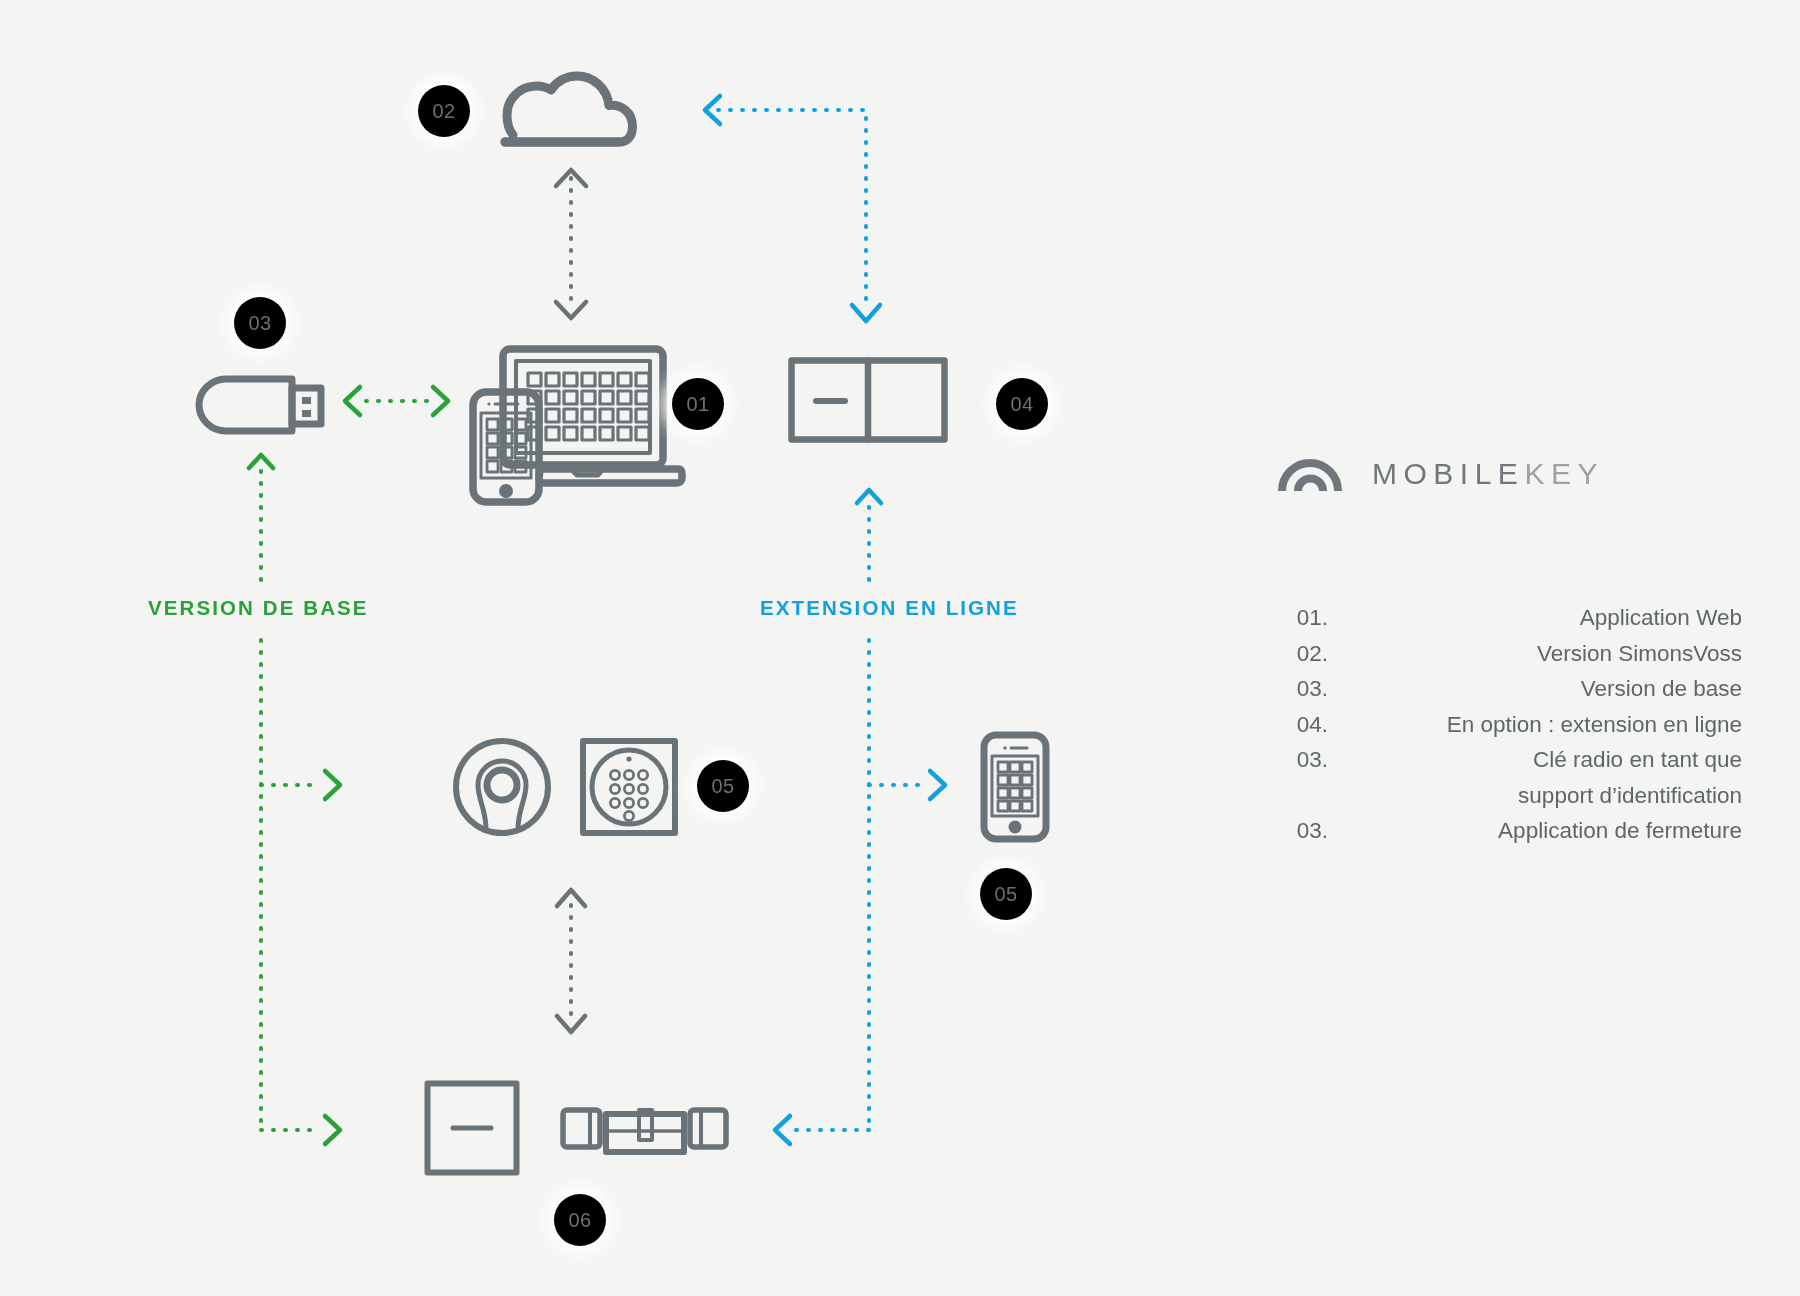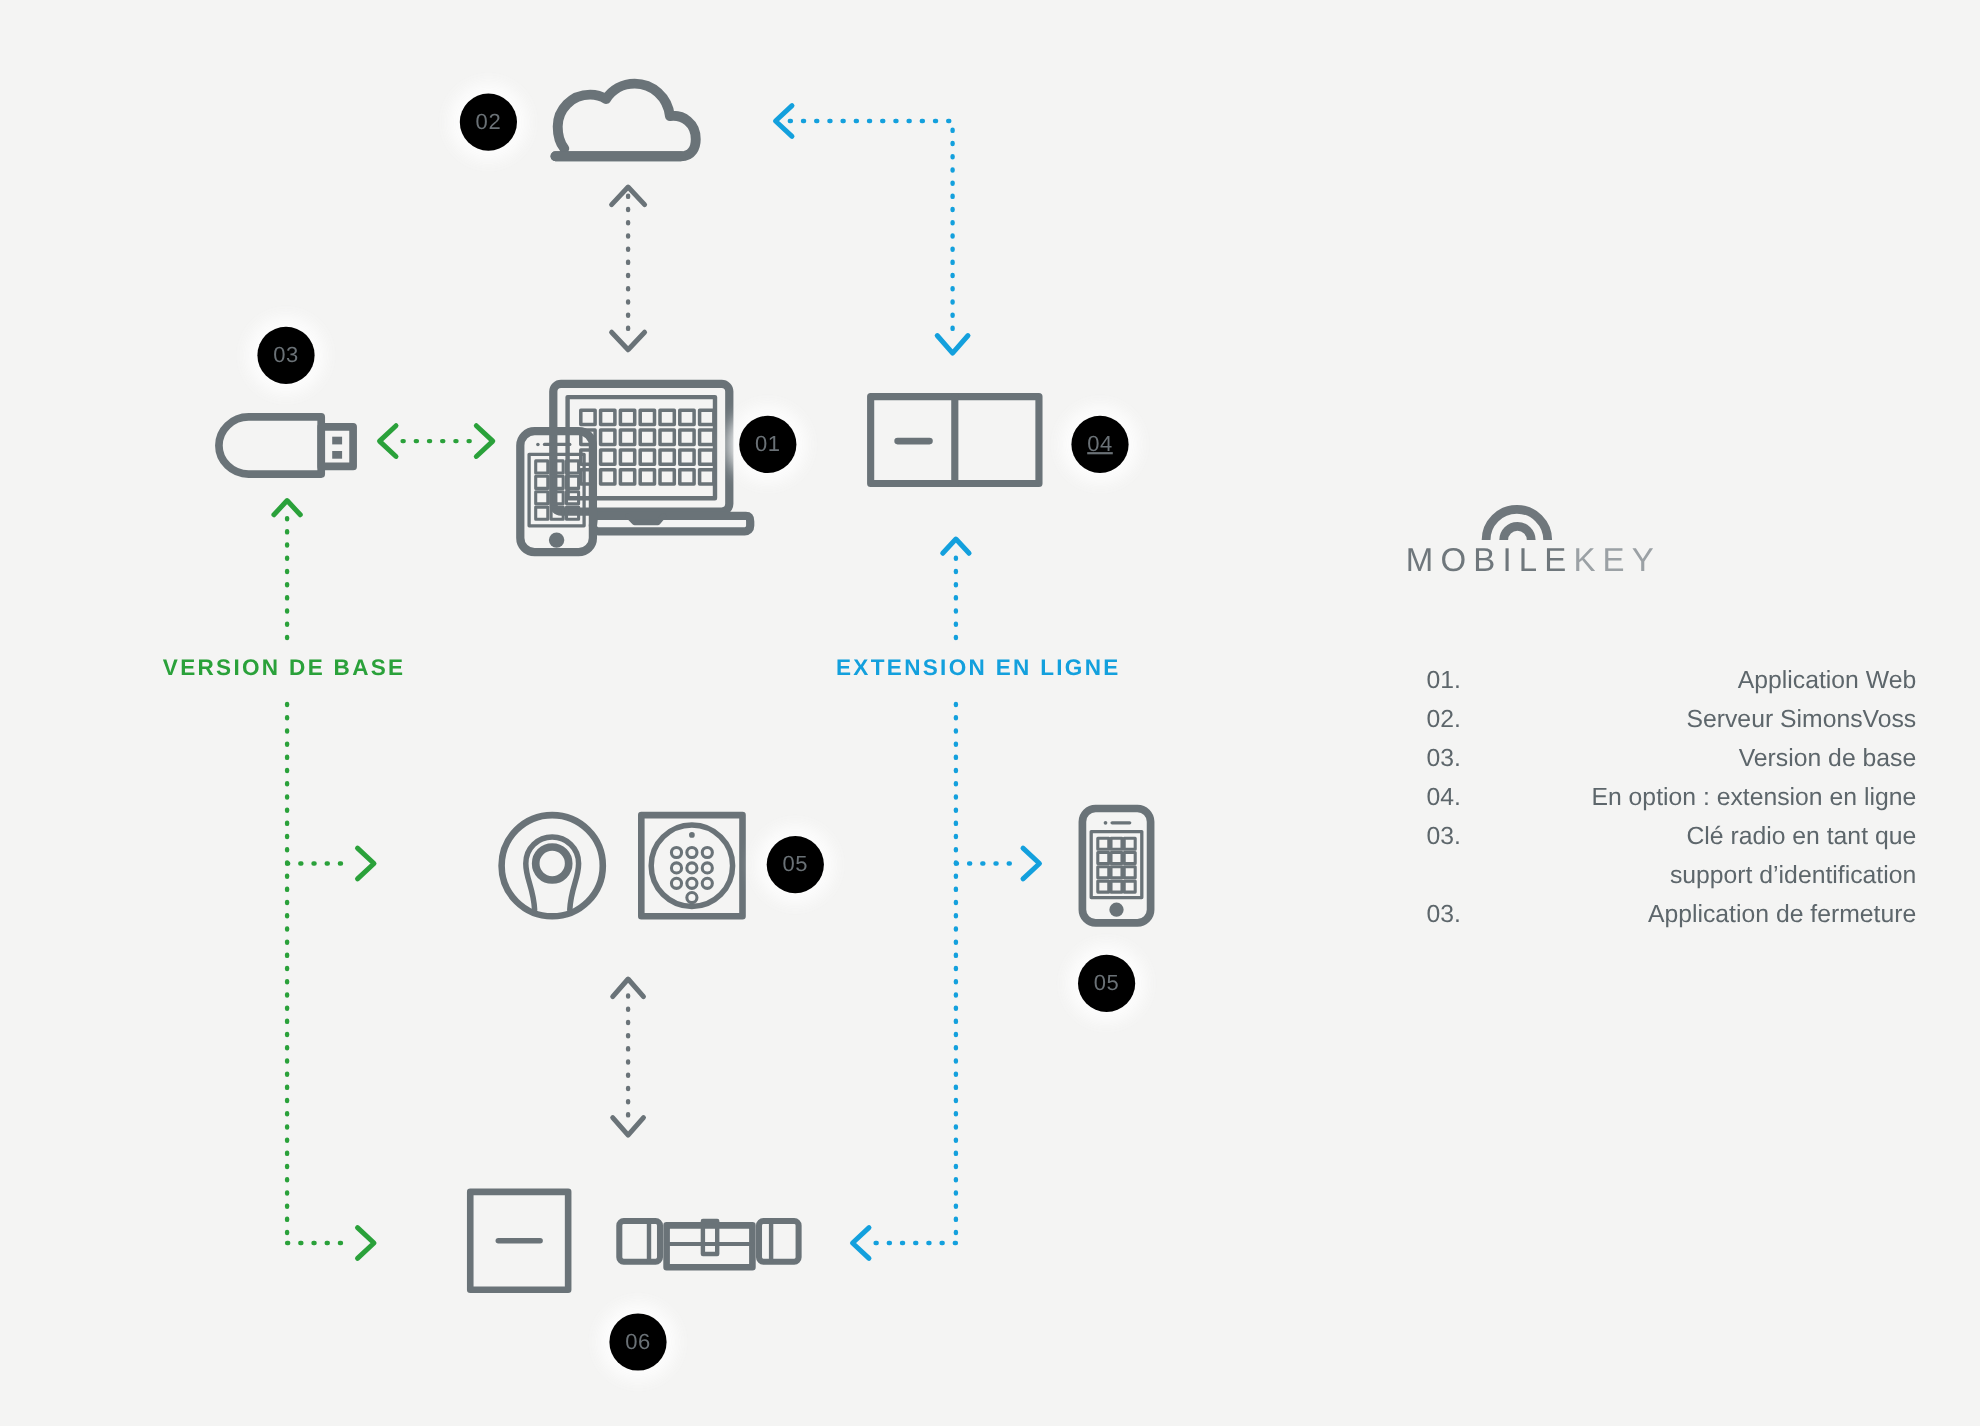--- a/index.html
+++ b/index.html
@@ -44,21 +44,21 @@
     display:flex;
     font-size:22.5px;
     line-height:35.5px;
     color:#5d666b;
   }
   .legend-num{width:56px;flex:0 0 56px;}
   .legend-txt{flex:1;}
   .legend-txt .cont{display:block;}
 
   
-  #logo{position:absolute;left:1278px;top:455px;display:flex;align-items:center;flex-direction:column;}
+  #logo{position:absolute;left:1278px;top:455px;display:flex;align-items:center;}
   #logo .mark{margin-right:30px;}
   #logo .wordmark{
     font-size:30px;
     letter-spacing:6.5px;
     color:#6f777c;
     white-space:nowrap;
   }
   #logo .wordmark .light{color:#9ba1a5;font-weight:300;}
 
   .stroke{stroke:#6a7378;fill:none;stroke-linecap:round;stroke-linejoin:round;}
@@ -215,21 +215,21 @@
   </div>
   <div class="badge" style="left:234px;top:297px;">03</div>
 
   <div class="abs icon" style="left:788px;top:357px;">
     <svg width="160" height="86" viewBox="0 0 160 86">
       <rect class="stroke" stroke-width="6.5" x="3.5" y="3.5" width="153" height="79"></rect>
       <line class="stroke" stroke-width="6.5" x1="80" y1="3.5" x2="80" y2="82.5"></line>
       <line class="stroke" stroke-width="6" x1="28" y1="44" x2="57" y2="44"></line>
     </svg>
   </div>
-  <div class="badge" style="left:974px;top:378px;text-decoration:underline;">04</div>
+  <div class="badge" style="left:996px;top:378px;">04</div>
 
   <div class="abs icon" style="left:452px;top:737px;">
     <svg width="240" height="100" viewBox="0 0 240 100">
 
       <circle class="stroke" stroke-width="6" cx="50" cy="50" r="46"></circle>
       <path class="stroke" stroke-width="5" d="M34 90 C33 70 26 62 26 48 C26 34 37 24 50 24
                C63 24 74 34 74 48 C74 62 67 70 66 90"></path>
       <circle class="stroke" stroke-width="7" cx="50" cy="48" r="15"></circle>
 
       <rect class="stroke" stroke-width="6" x="131" y="4" width="92" height="92"></rect>
@@ -311,21 +311,21 @@
     </span>
   </div>
 
   <div id="legend">
     <div class="legend-row">
       <span class="legend-num">01.</span>
       <span class="legend-txt">Application Web</span>
     </div>
     <div class="legend-row">
       <span class="legend-num">02.</span>
-      <span class="legend-txt">Serveur SimonsVoss</span>
+      <span class="legend-txt">Version SimonsVoss</span>
     </div>
     <div class="legend-row">
       <span class="legend-num">03.</span>
       <span class="legend-txt">Version de base</span>
     </div>
     <div class="legend-row">
       <span class="legend-num">04.</span>
       <span class="legend-txt">En option : extension en ligne</span>
     </div>
     <div class="legend-row">

